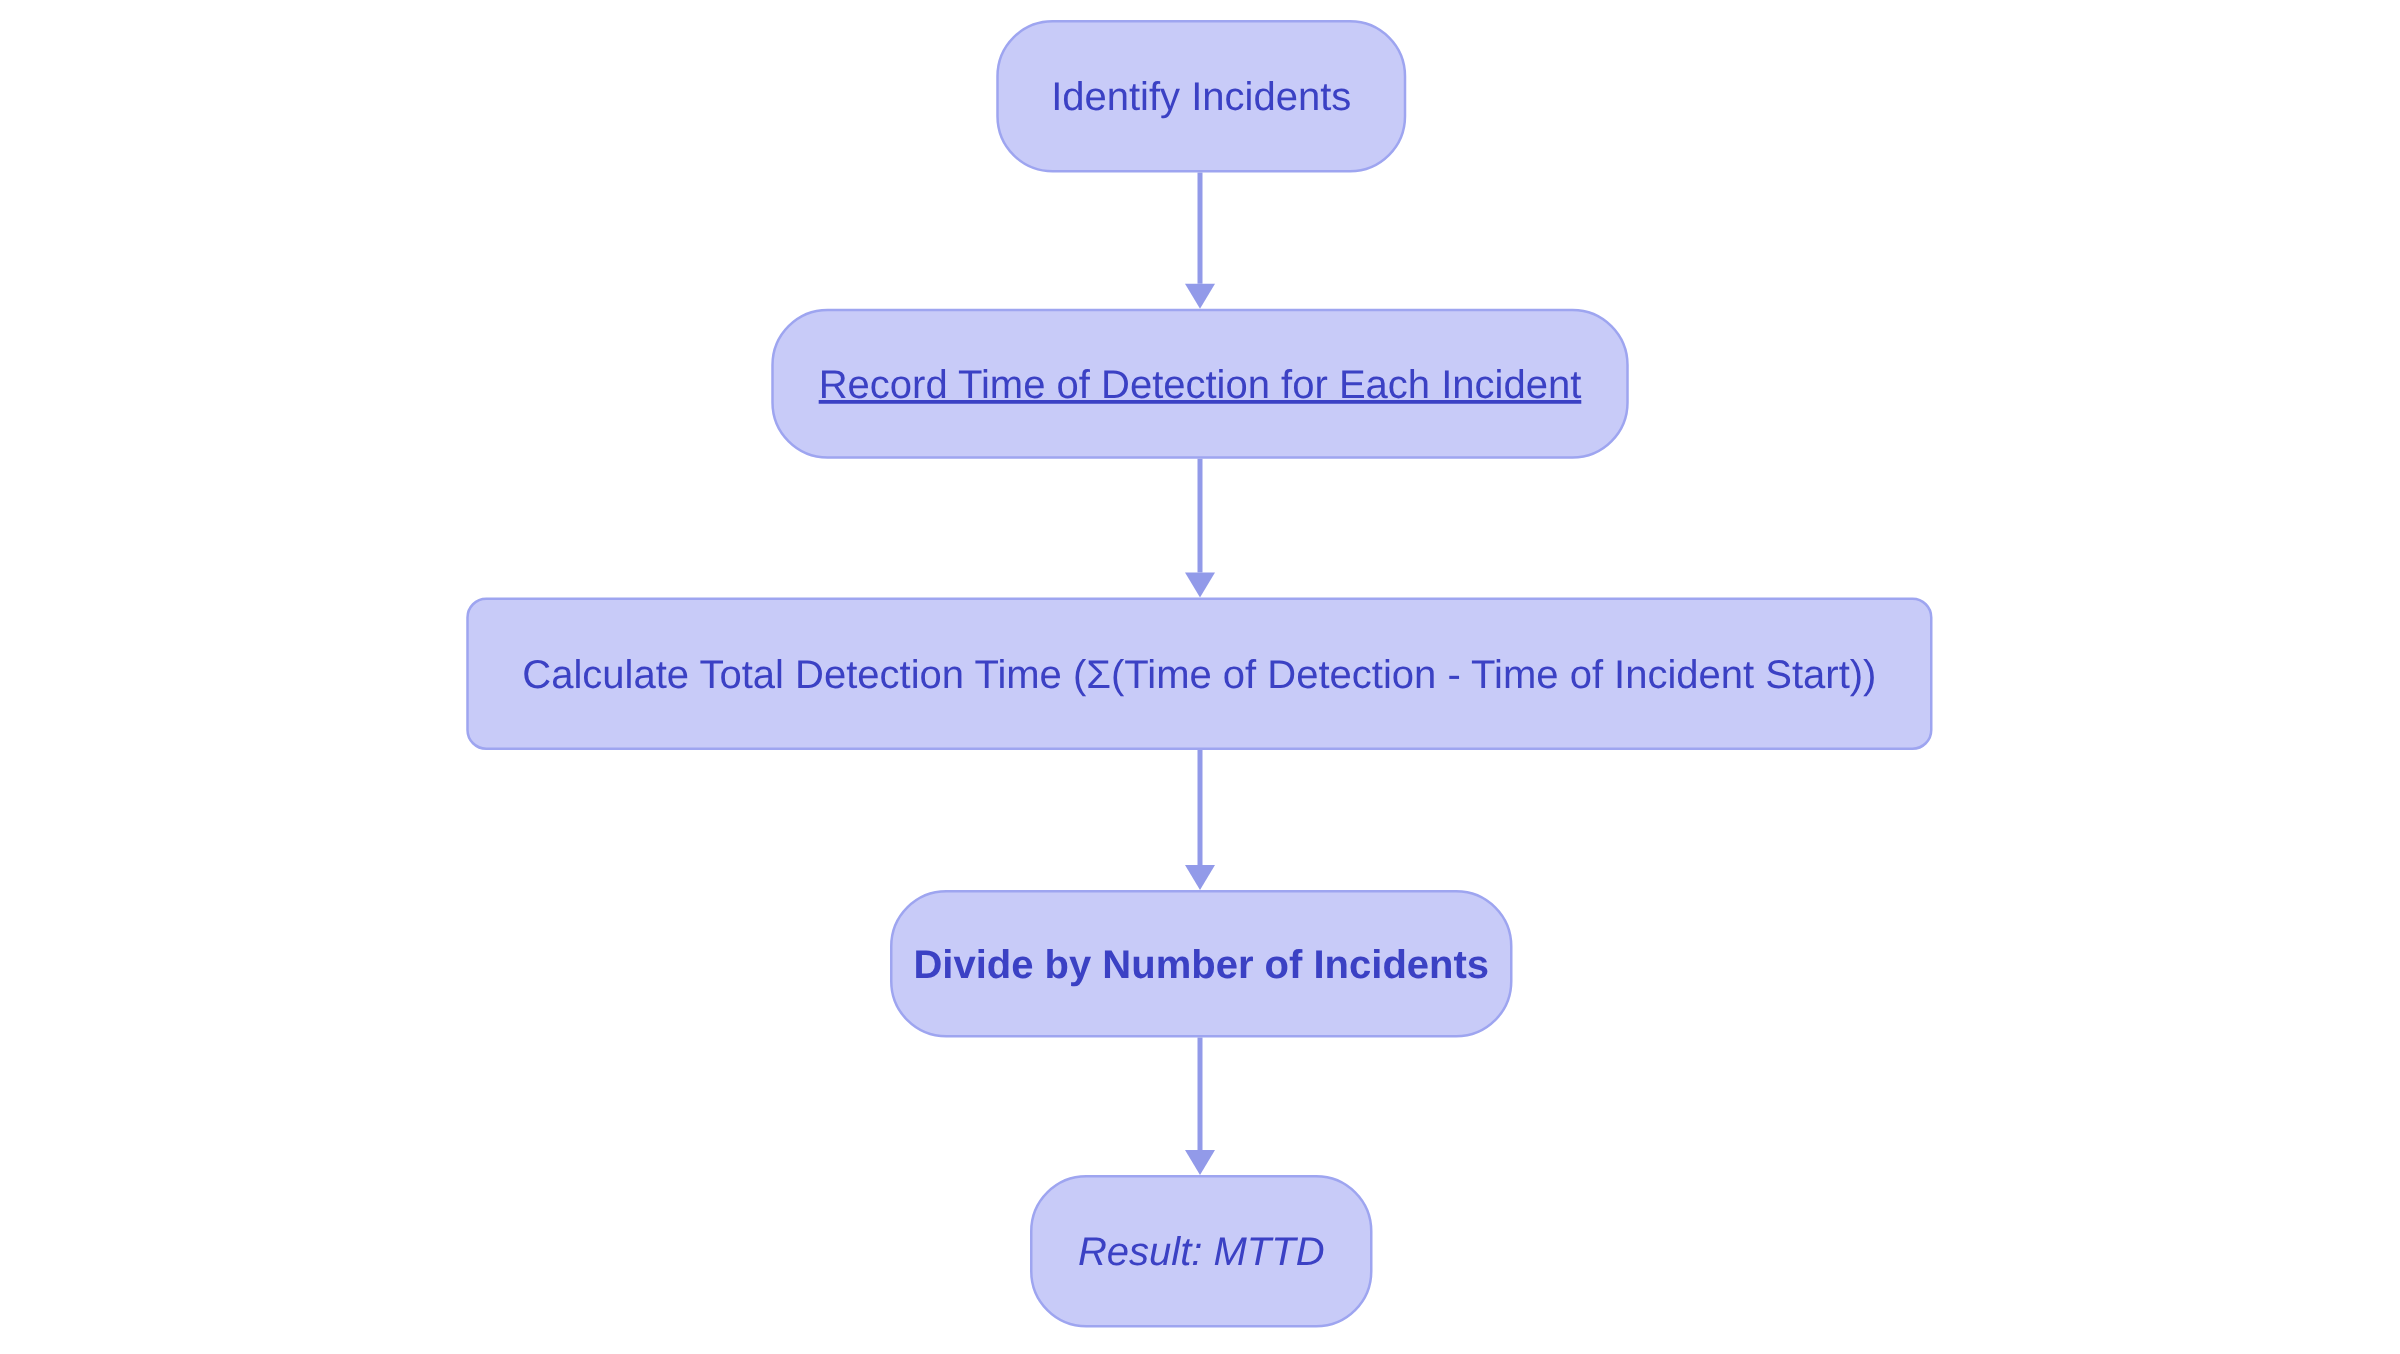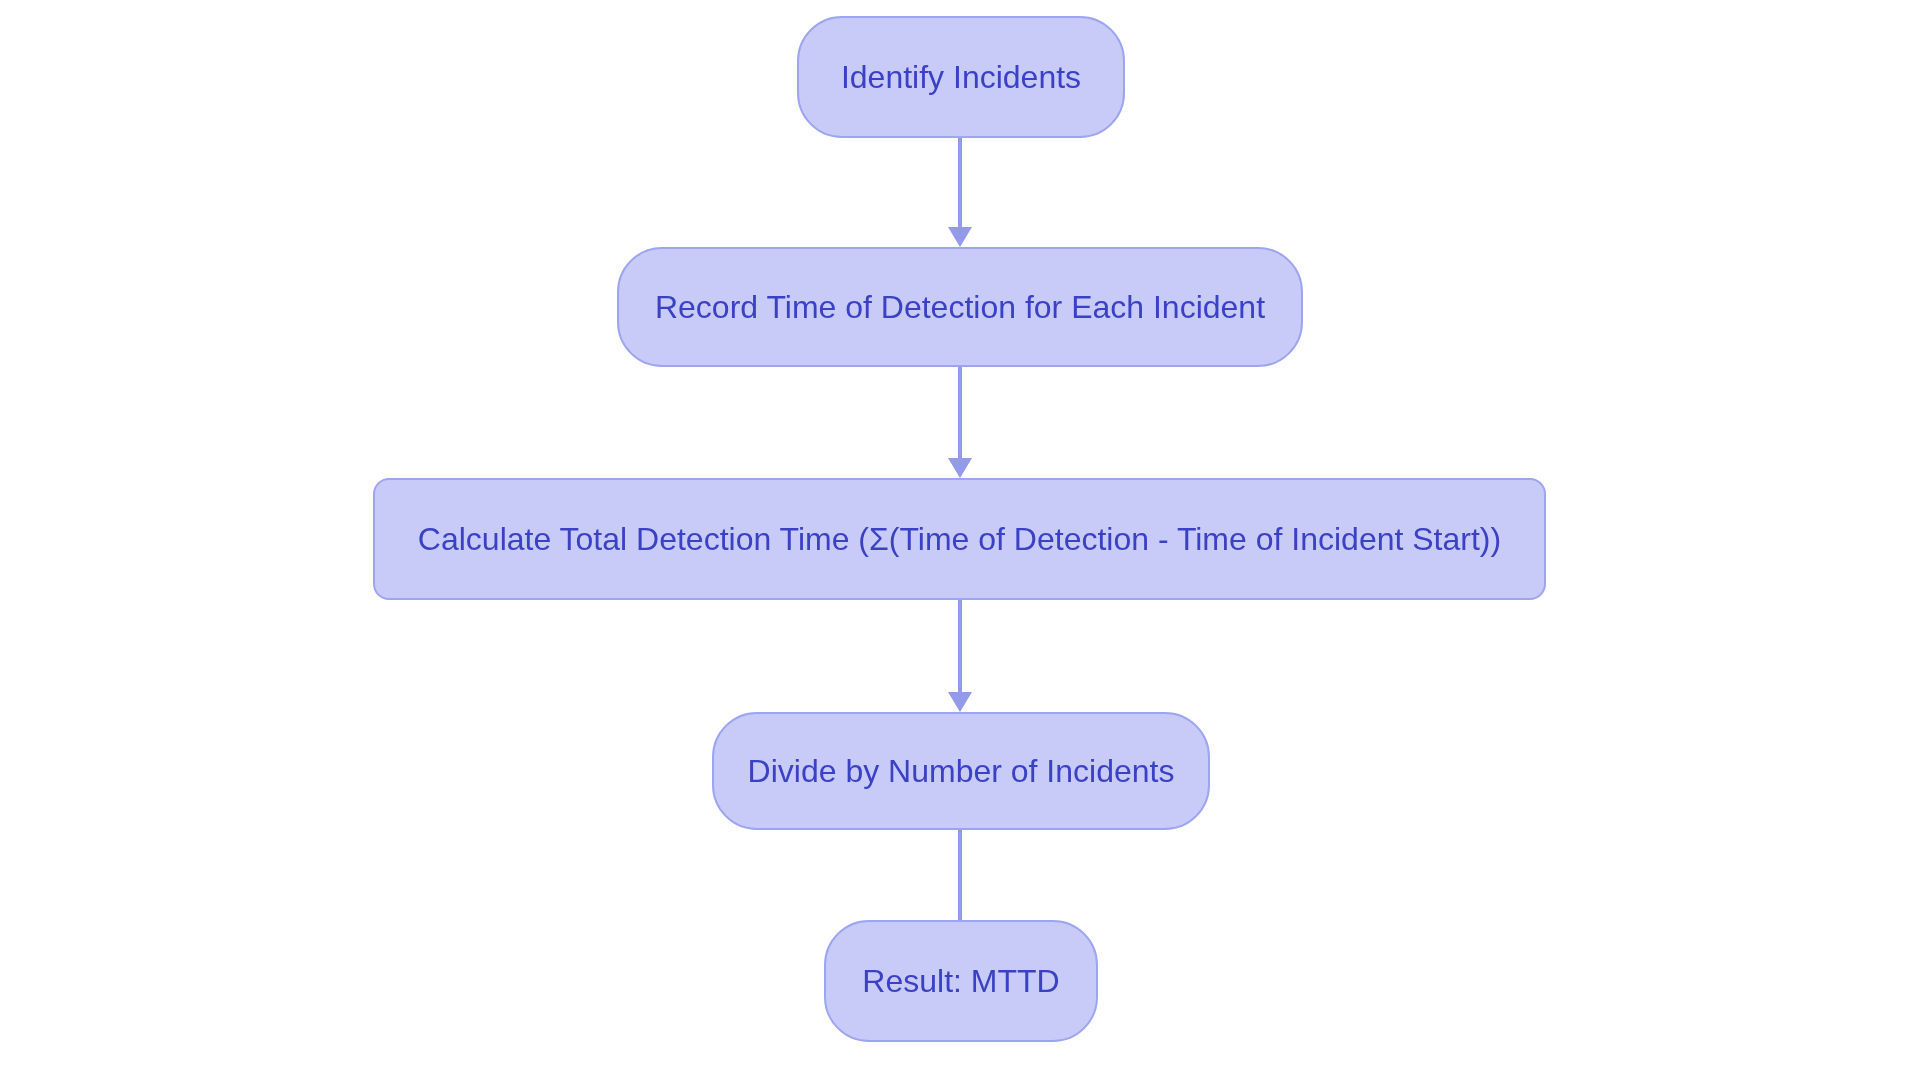--- a/index.html
+++ b/index.html
@@ -30,24 +30,24 @@
     justify-content: center;
     background: var(--node-fill);
     border: 2px solid var(--node-border);
     border-radius: 45px;
     color: var(--text);
     font-size: 32px;
     white-space: nowrap;
     text-align: center;
   }
   .node-1 { left: 797px;  top: 16px;  width: 328px;  height: 122px; }
-  .node-2 { left: 617px;  top: 247px; width: 686px;  height: 120px; }
+  .node-2 { left: 617px;  top: 247px; width: 686px;  height: 120px; text-decoration: underline; }
   .node-3 { left: 373px;  top: 478px; width: 1173px; height: 122px; border-radius: 16px; }
-  .node-4 { left: 712px;  top: 712px; width: 498px;  height: 118px; }
-  .node-5 { left: 824px;  top: 920px; width: 274px;  height: 122px; }
+  .node-4 { left: 712px;  top: 712px; width: 498px;  height: 118px; font-weight: bold; }
+  .node-5 { left: 824px;  top: 940px; width: 274px;  height: 122px; font-style: italic; }
 
   .flow-arrow {
     position: absolute;
     width: 24px;
     display: flex;
     flex-direction: column;
     align-items: center;
   }
   .arrow-1 { left: 948px; top: 138px; height: 109px; }
   .arrow-2 { left: 948px; top: 367px; height: 111px; }

